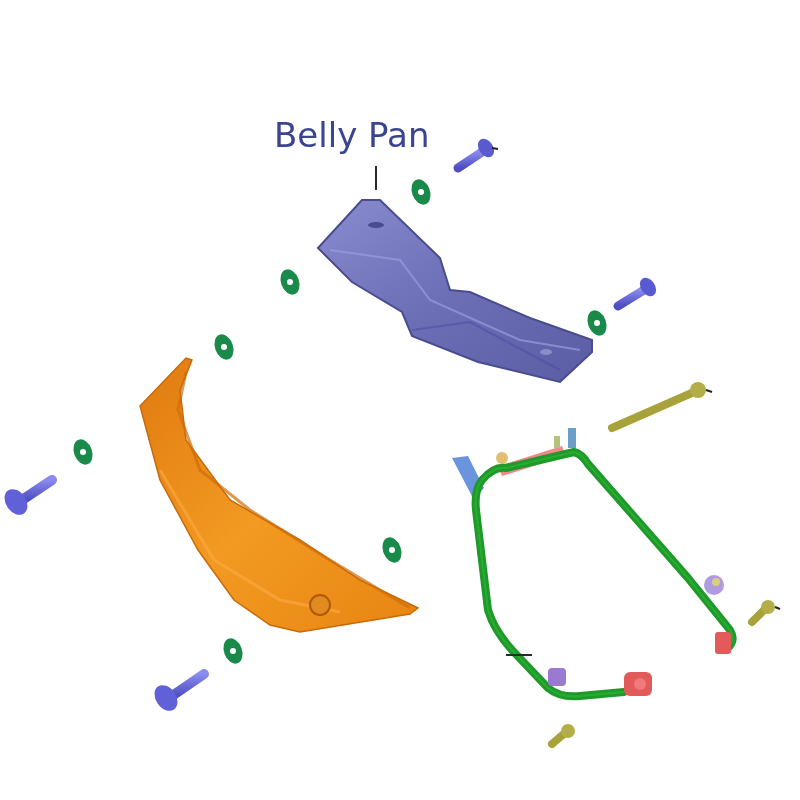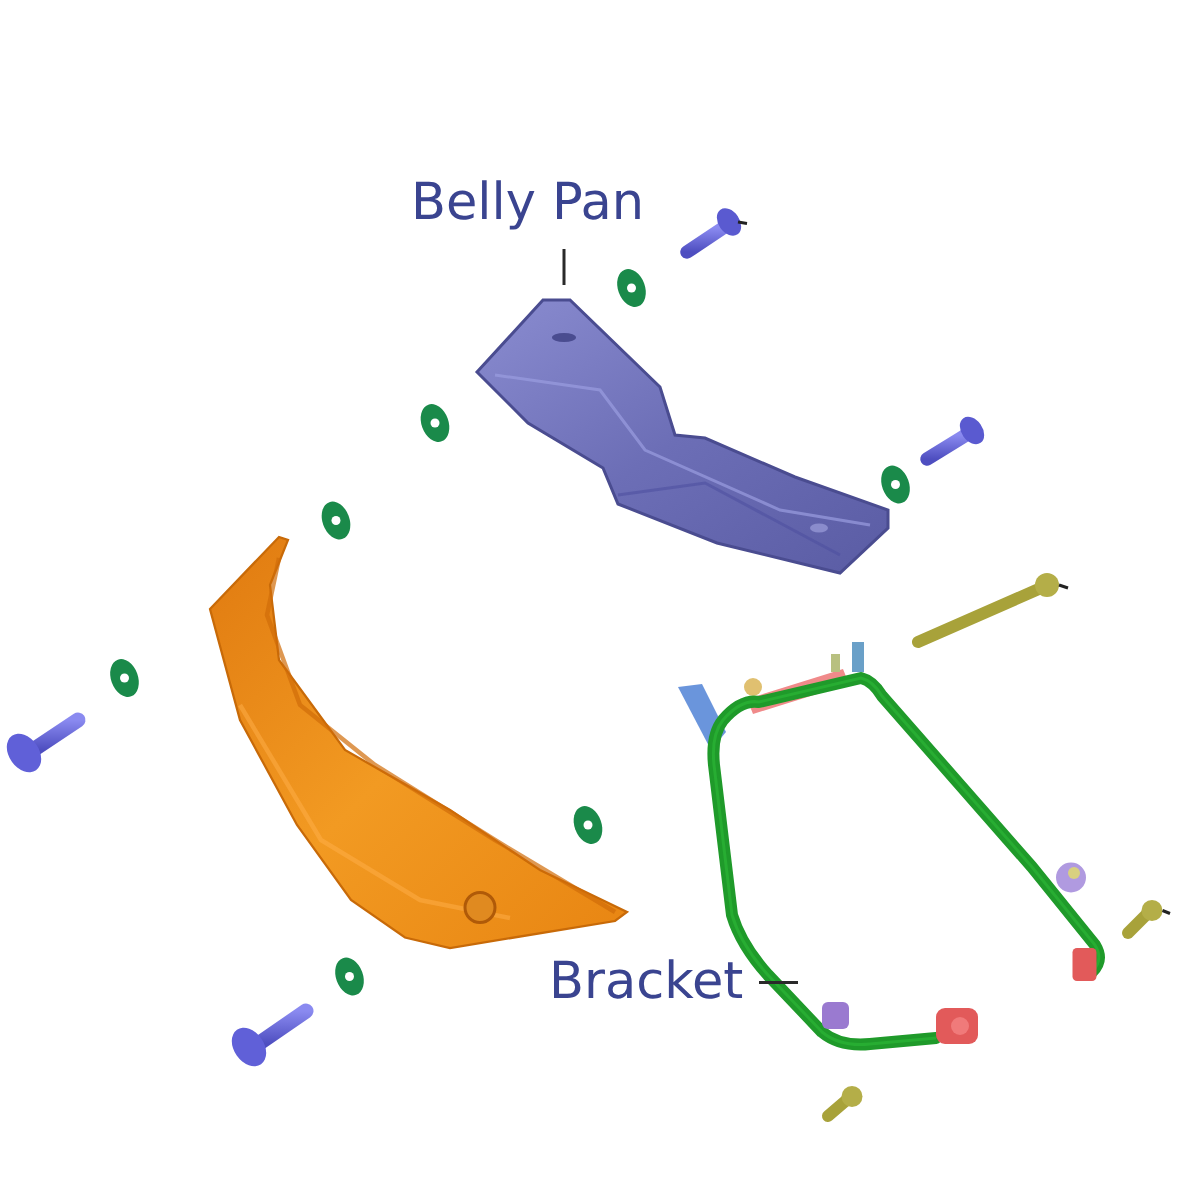--- a/index.html
+++ b/index.html
@@ -137,16 +137,15 @@
       <g transform="translate(233 651)">
           <ellipse rx="9" ry="13" transform="rotate(-20)"></ellipse>
           <circle r="3" fill="#ffffff"></circle>
         </g>
     </g>
   </svg>
 
   <div class="label" style="left:274px; top:118px;">Belly Pan</div>
   <div class="leader" style="left:375px; top:166px; width:2px; height:24px;"></div>
 
-  <div class="label" style="left:366px; top:637px;">Bracket</div>
   <div class="leader" style="left:506px; top:654px; width:26px; height:2px;"></div>
 
 </div>
 
 </body></html>

